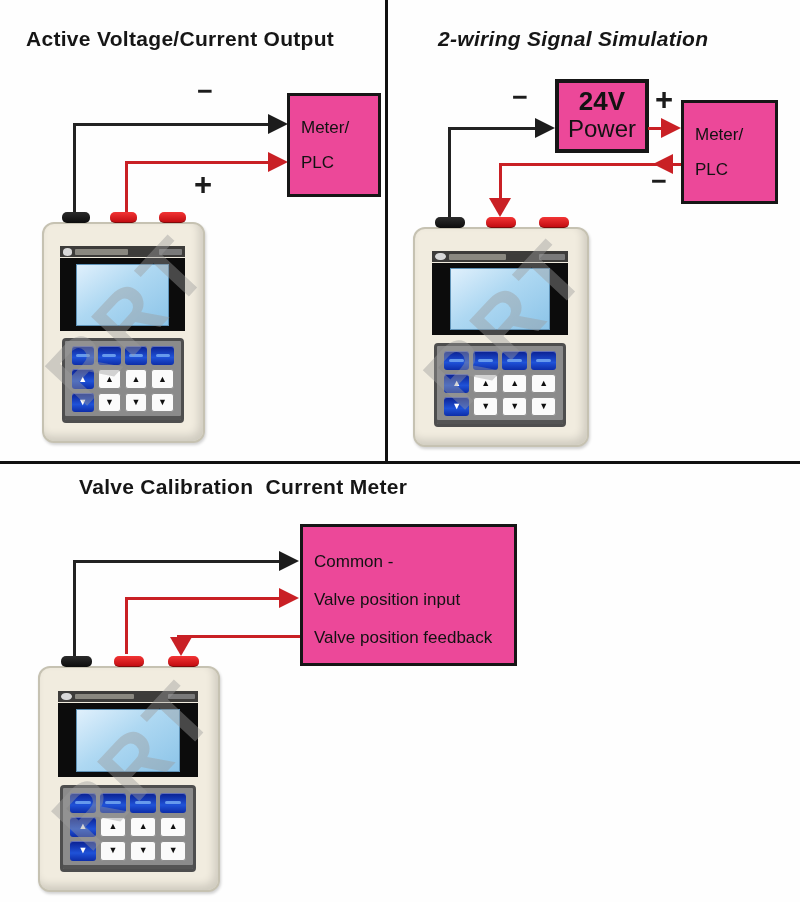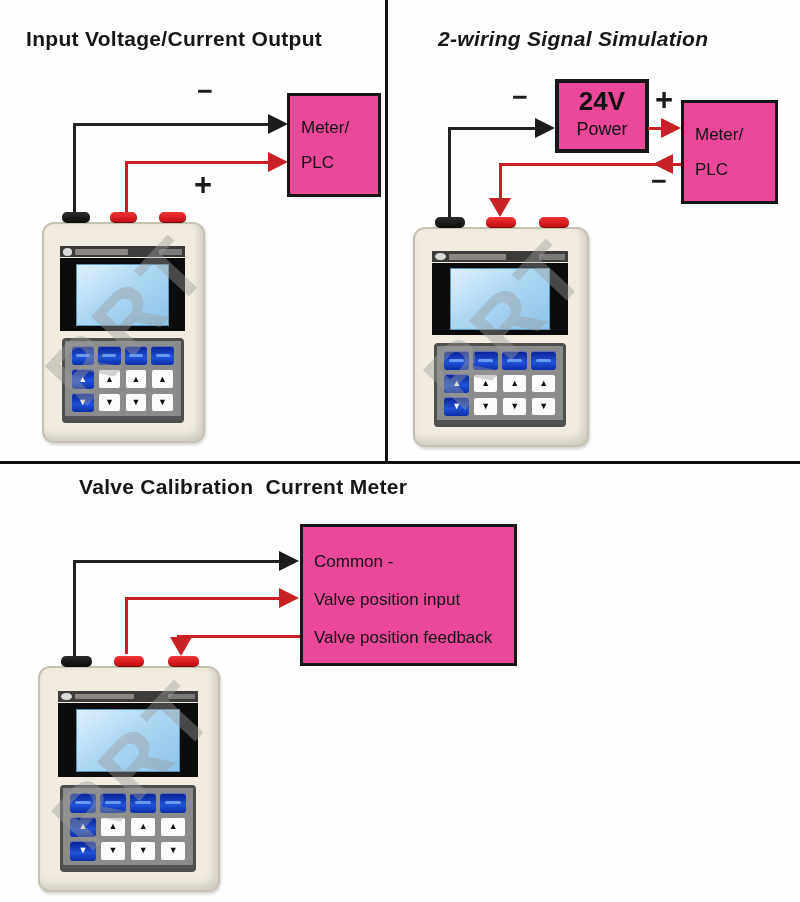--- a/index.html
+++ b/index.html
@@ -3,21 +3,21 @@
 <meta charset="utf-8">
 <style>
   html,body{margin:0;padding:0;}
   body{font-family:"Liberation Sans", sans-serif; background:#ffffff;}
   #stage{position:relative;width:800px;height:902px;background:#fefefe;overflow:hidden;}
   .title{position:absolute;font-size:21px;font-weight:700;color:#161616;white-space:pre;letter-spacing:0.3px;}
   .box{position:absolute;background:#ec4899;border:3px solid #161616;box-sizing:border-box;color:#121212;}
   .meter-box{padding:14px 0 0 11px;font-size:17px;line-height:35px;}
   .power-box{border-width:4px;text-align:center;padding-top:3px;}
   .power-box .v{font-size:26px;font-weight:700;line-height:30px;}
-  .power-box .p{font-size:18px;line-height:26px;}
+  .power-box .p{font-size:24px;line-height:26px;}
   .io-box{padding:16px 0 7px 11px;font-size:17px;line-height:38px;}
   .wire{position:absolute;}
   .wire.black{background:#222222;}
   .wire.red{background:#c92025;}
   .arrow{position:absolute;width:0;height:0;}
   .arrow.right.black{border-top:10px solid transparent;border-bottom:10px solid transparent;border-left:20px solid #1c1c1c;}
   .arrow.right.red{border-top:10px solid transparent;border-bottom:10px solid transparent;border-left:20px solid #c92025;}
   .arrow.left.red{border-top:10px solid transparent;border-bottom:10px solid transparent;border-right:20px solid #c92025;}
   .arrow.down.red{border-left:11px solid transparent;border-right:11px solid transparent;border-top:19px solid #c92025;}
   .pol{position:absolute;color:#1c1c1c;font-weight:700;}
@@ -62,21 +62,21 @@
                color:#9c9c9c;opacity:.42;pointer-events:none;}
 </style>
 </head>
 <body>
 
 <div id="stage">
 
   <div class="divider" style="left:385px;top:0;width:3px;height:462px;"></div>
   <div class="divider" style="left:0;top:461px;width:800px;height:3px;"></div>
 
-  <div class="title" style="left:26px;top:27px;">Input Voltage/Current Output</div>
+  <div class="title" style="left:26px;top:27px;">Active Voltage/Current Output</div>
 
   <div class="pol minus" style="left:197px;top:76px;">−</div>
   <div class="pol plus" style="left:194px;top:167px;">+</div>
 
   <div class="wire black" style="left:73px;top:123px;width:3px;height:93px;"></div>
   <div class="wire black" style="left:73px;top:123px;width:196px;height:3px;"></div>
   <div class="arrow right black" style="left:268px;top:114px;"></div>
 
   <div class="wire red" style="left:125px;top:161px;width:3px;height:51px;"></div>
   <div class="wire red" style="left:125px;top:161px;width:144px;height:3px;"></div>

